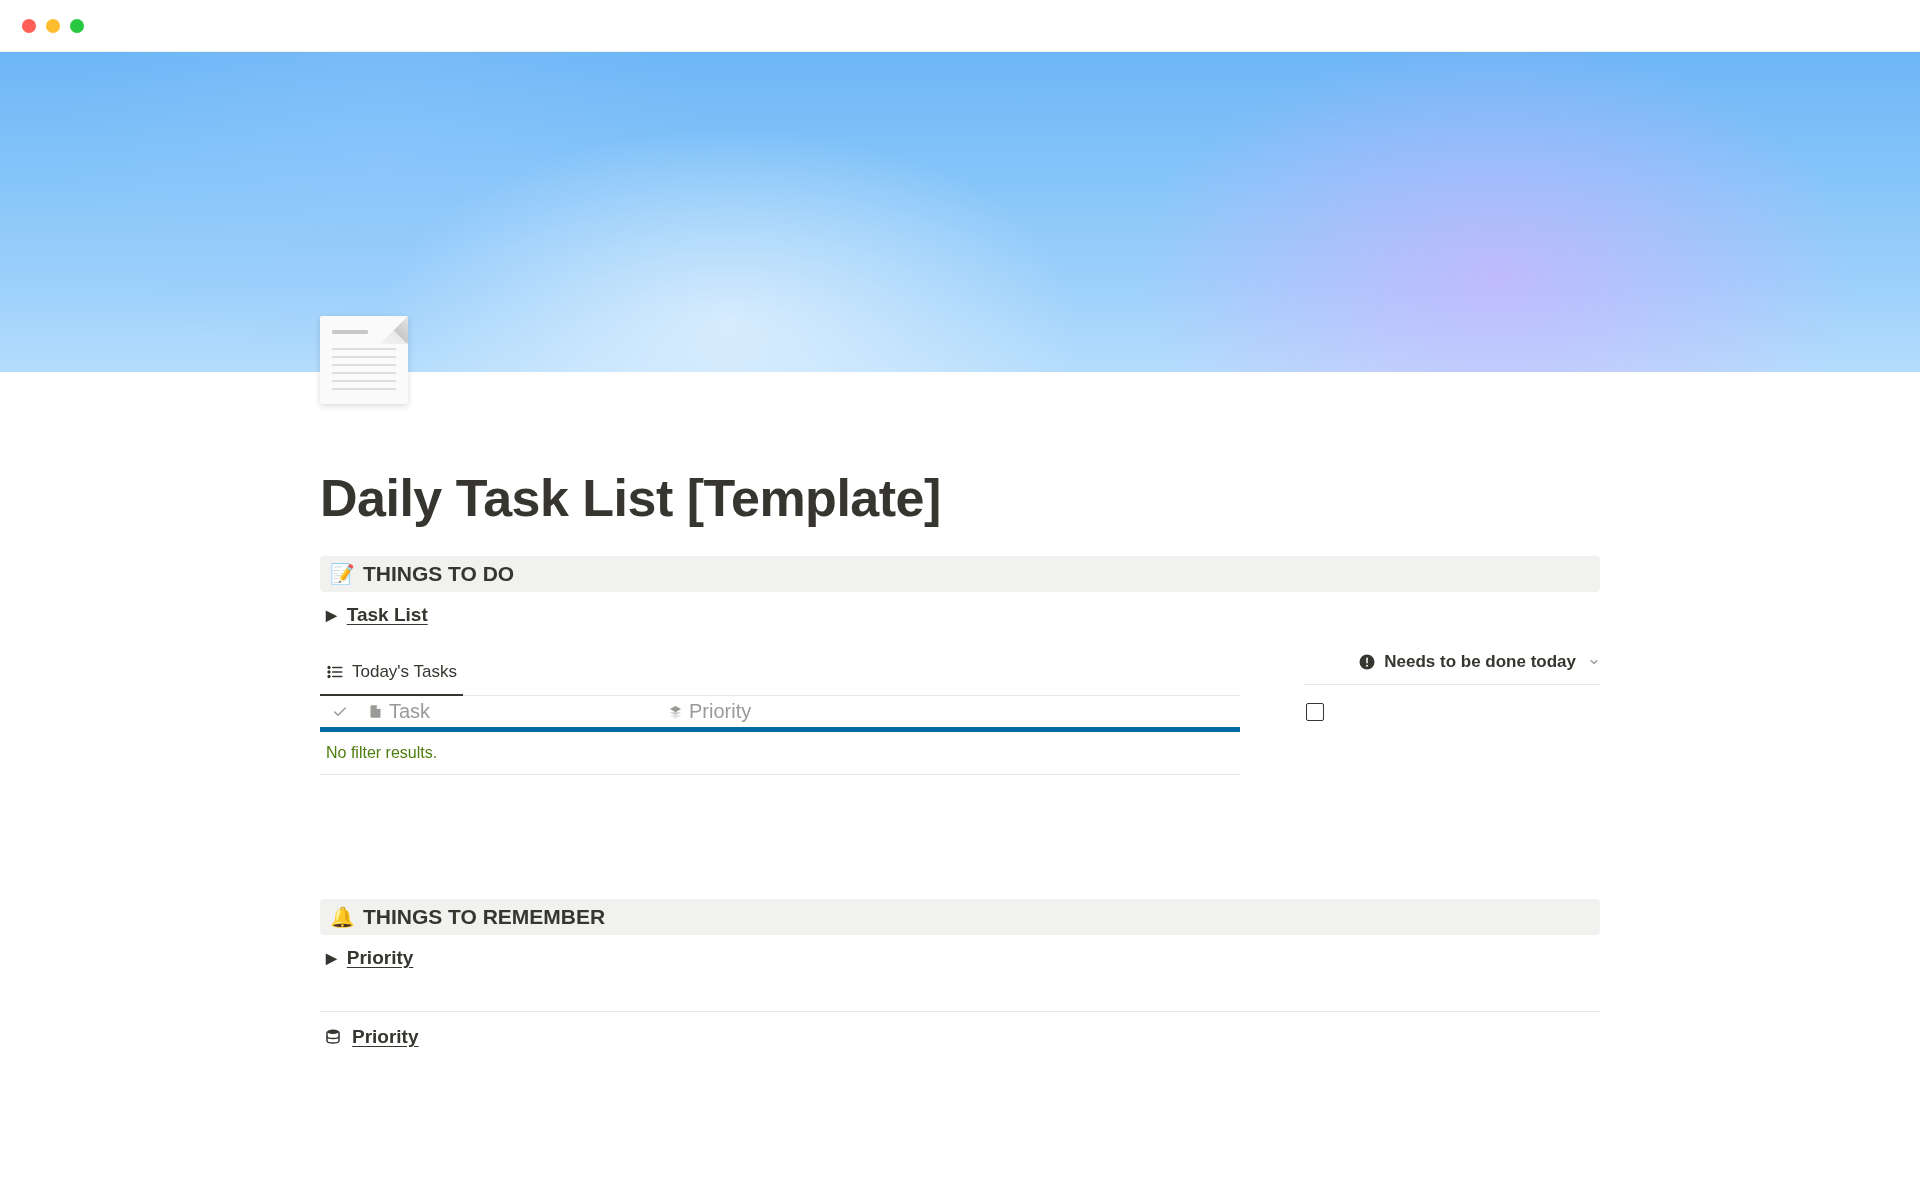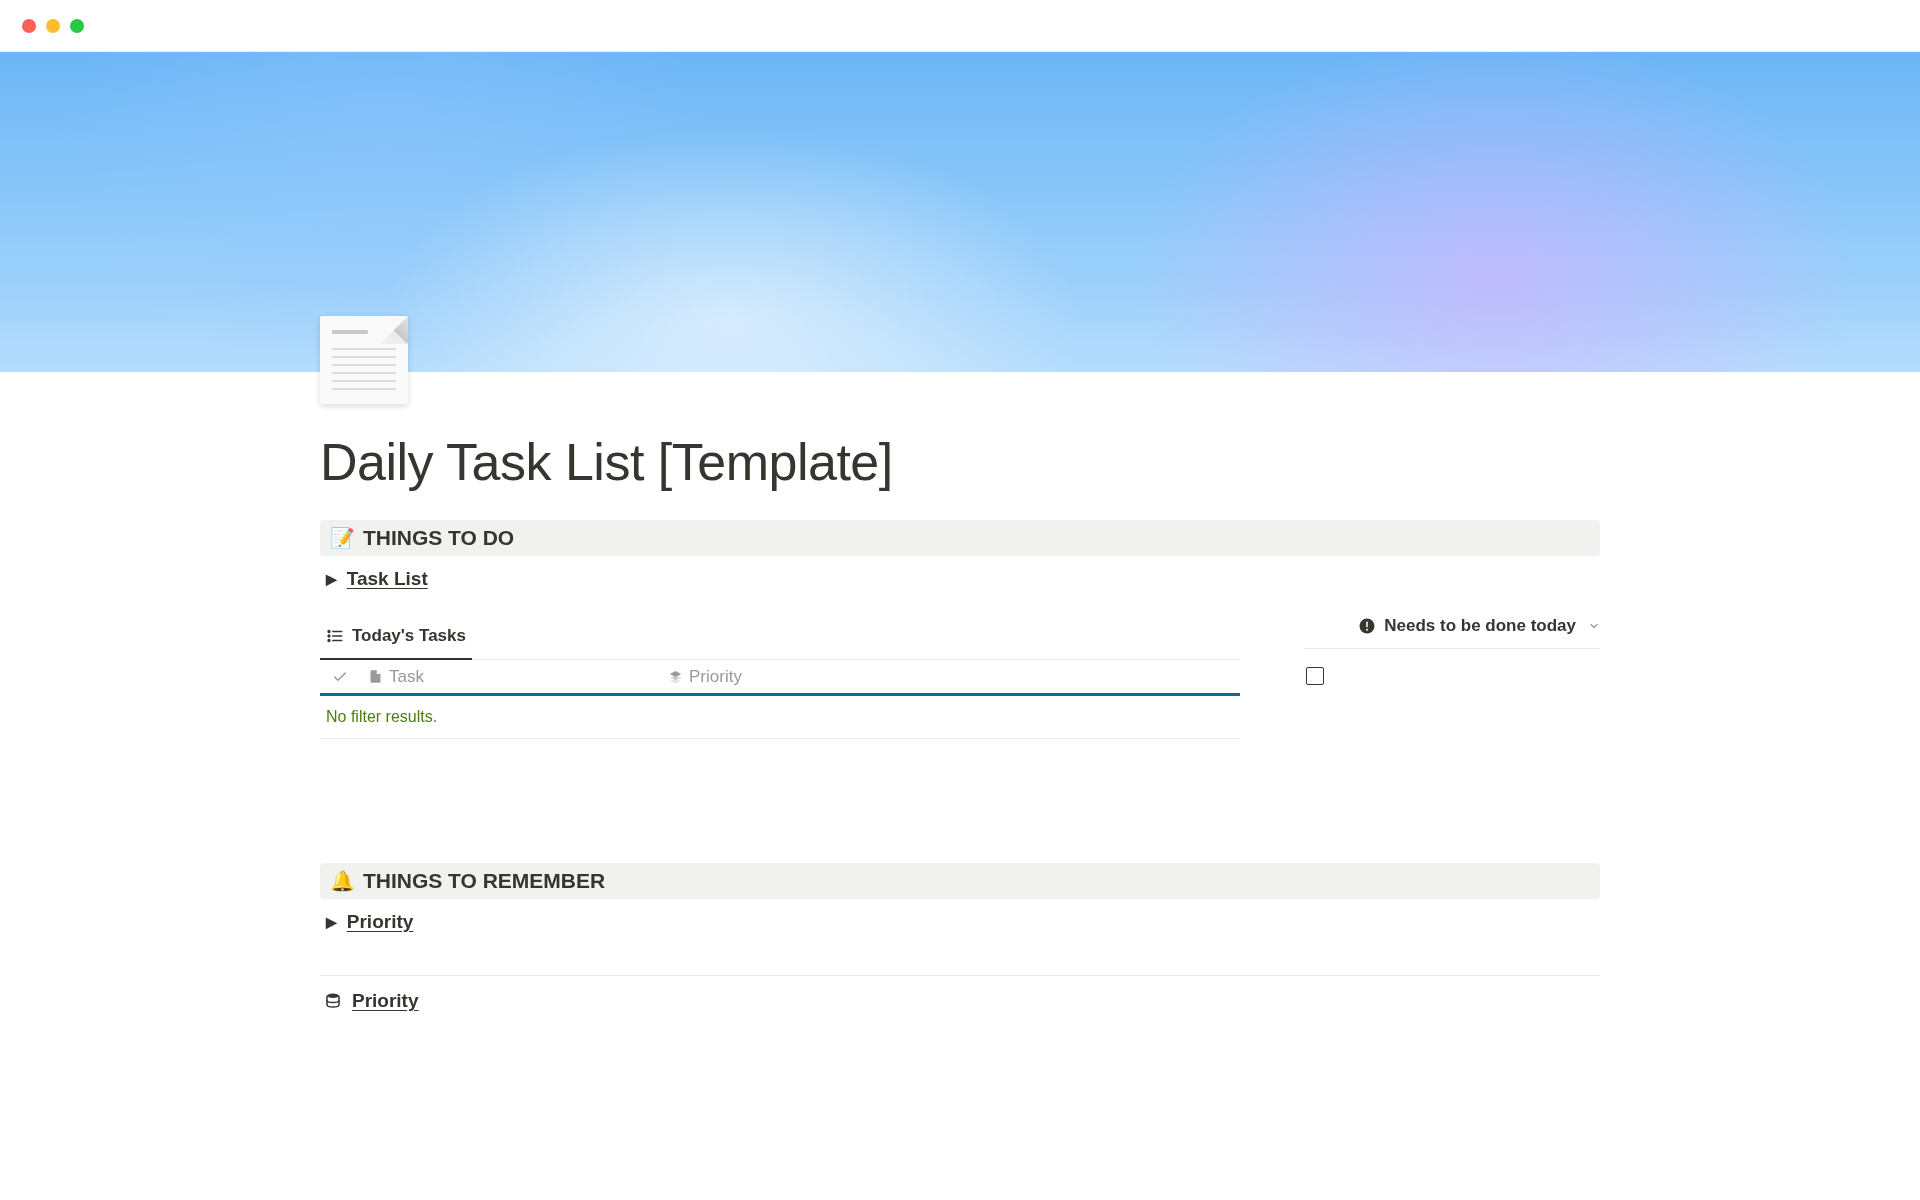--- a/index.html
+++ b/index.html
@@ -24,38 +24,38 @@
 .page { max-width: 1540px; margin: 0 auto; padding: 0 130px; position: relative; }
 
 
 .page-icon { position: absolute; top: -56px; left: 130px; width: 88px; height: 88px; }
 .doc-icon { width: 88px; height: 88px; position: relative; background: #fafafa; border-radius: 2px; box-shadow: 0 2px 6px rgba(0,0,0,0.15); }
 .doc-icon::before { content:""; position:absolute; top:0; right:0; width:28px; height:28px; background: linear-gradient(135deg, #e5e5e5 0%, #c8c8c8 50%, #eaeaea 51%, #f2f2f2 100%); clip-path: polygon(0 0, 100% 100%, 0 100%); transform: scaleX(-1); border-bottom-left-radius:2px; }
 .doc-icon::after { content:""; position:absolute; left:12px; right:12px; top:32px; height:44px;
   background: repeating-linear-gradient(#d0d0d0 0 2px, transparent 2px 8px); opacity:0.7; }
 .doc-title-line { position:absolute; left:12px; top:14px; width:36px; height:4px; background:#c8c8c8; border-radius:1px; }
 
-.page-title { font-size: 52px; font-weight: 400; letter-spacing: -0.5px; padding-top: 60px; padding-bottom: 22px; color: #37352f; }
+.page-title { font-size: 52px; font-weight: 700; letter-spacing: -0.5px; padding-top: 96px; padding-bottom: 22px; color: #37352f; }
 
 .section-header { display:flex; align-items:center; gap:8px; background:#f1f1ef; border-radius:4px; padding:6px 10px; font-size:21px; font-weight:700; color:#37352f; margin-top: 6px; }
 .section-header .emoji { font-size: 20px; }
 
 .toggle-line { display:flex; align-items:center; gap:10px; padding: 12px 4px 8px 6px; font-size:19px; font-weight:600; }
 .toggle-triangle { font-size: 14px; color:#37352f; }
 .toggle-link { text-decoration: underline; text-underline-offset: 3px; cursor:pointer; }
 
 .two-col { display:flex; gap:64px; margin-top: 18px; align-items:flex-start; }
 .left-col { flex: 0 0 920px; }
 .right-col { flex: 1; }
 
 .tab-row { display:flex; align-items:center; gap:8px; border-bottom: 1px solid #e9e9e7; }
-.tab { display:flex; align-items:center; gap:8px; padding: 10px 6px 12px 6px; font-size:17px; font-weight:700; border-bottom: 2.5px solid #37352f; margin-bottom:-1px; }
+.tab { display:flex; align-items:center; gap:8px; padding: 10px 6px 12px 6px; font-size:17px; font-weight:400; border-bottom: 2.5px solid #37352f; margin-bottom:-1px; }
 .tab .list-icon svg { display:block; }
 
-.table-head { display:flex; align-items:center; border-bottom:3px solid #0369a1; height:36px; color:#9b9a97; font-size:17px; }
+.table-head { display:flex; align-items:center; border-bottom:5px solid #0369a1; height:36px; color:#9b9a97; font-size:20px; }
 .th-check { width:40px; display:flex; justify-content:center; }
 .th-col { display:flex; align-items:center; gap:6px; padding: 0 8px; }
 .th-task { flex: 0 0 300px; }
 .th-priority { flex: 1; }
 .no-results { color:#4d7c0f; font-size:16px; padding: 12px 6px; border-bottom:1px solid #e9e9e7; }
 
 .right-tab-row { display:flex; align-items:center; gap:8px; border-bottom: 1px solid #e9e9e7; padding-bottom: 12px; justify-content: flex-end; }
 .urgent-label { display:flex; align-items:center; gap:8px; font-size:17px; font-weight:600; }
 .chev { color:#9b9a97; font-size:14px; margin-left:4px; }
 

